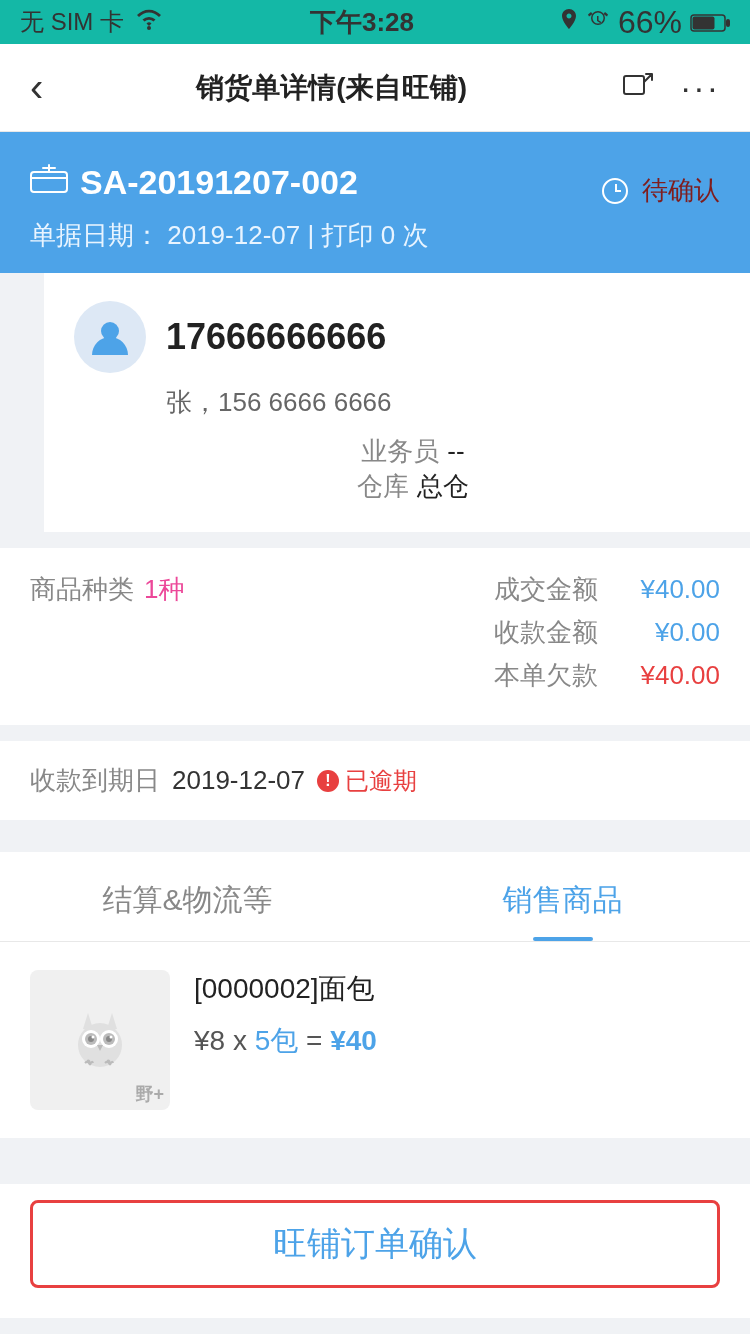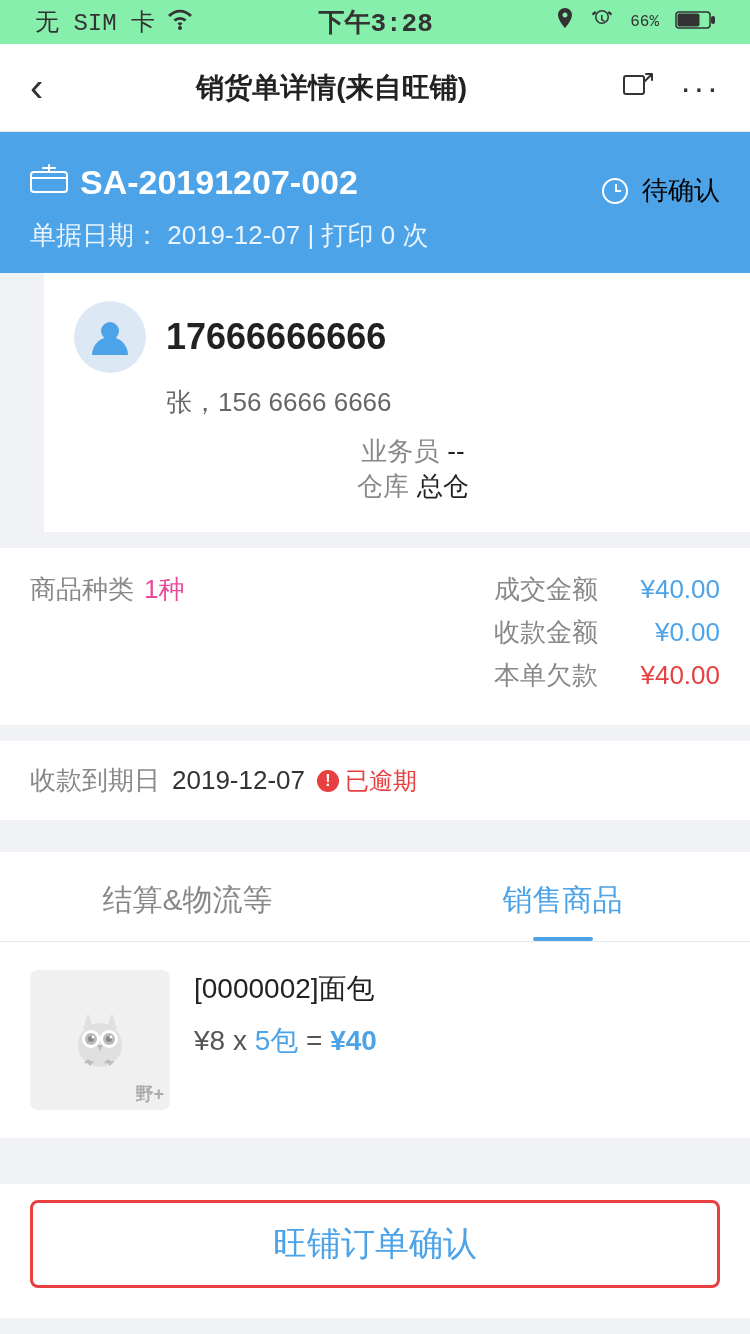--- a/index.html
+++ b/index.html
@@ -10,32 +10,31 @@
       font-family: -apple-system, "PingFang SC", "Helvetica Neue", Arial, sans-serif;
       background: #f0f2f5;
       font-size: 28px;
       color: #333;
     }
 
     
     .status-bar {
       width: 750px;
       height: 44px;
-      background: #86efac;
+      background: #14b8a6;
       display: flex;
       align-items: center;
       justify-content: space-between;
-      padding: 0 35px;
+      padding: 0 20px;
       font-size: 24px;
       font-weight: 500;
-      font-family: Liberation Mono, monospace;
     }
     .status-left { display: flex; align-items: center; gap: 10px; }
     .status-center { font-size: 26px; font-weight: 600; }
-    .status-right { display: flex; align-items: center; gap: 16px; font-size: 16px; }
+    .status-right { display: flex; align-items: center; gap: 8px; font-size: 32px; }
 
     
     .nav-bar {
       width: 750px;
       height: 88px;
       background: #fff;
       display: flex;
       align-items: center;
       justify-content: space-between;
       padding: 0 30px;
@@ -68,21 +67,21 @@
     .order-id {
       font-size: 34px;
       font-weight: 700;
       color: #fff;
       display: flex;
       align-items: center;
       gap: 12px;
     }
     .order-status {
       font-size: 26px;
-      color: #000000;
+      color: #7f1d1d;
       display: flex;
       align-items: center;
       gap: 6px;
       margin-top: 17px;
     }
     .order-date-row {
       font-size: 26px;
       color: #e8f4ff;
     }
 

